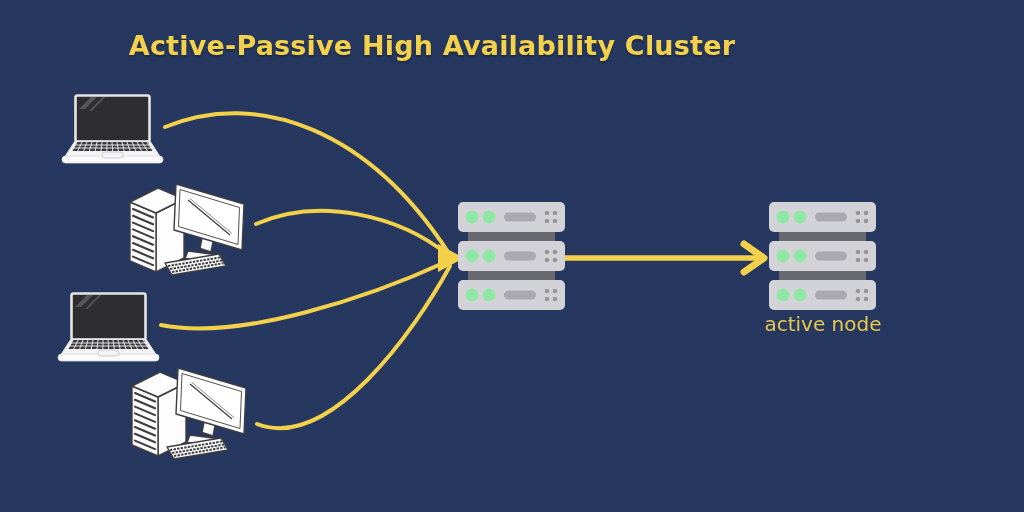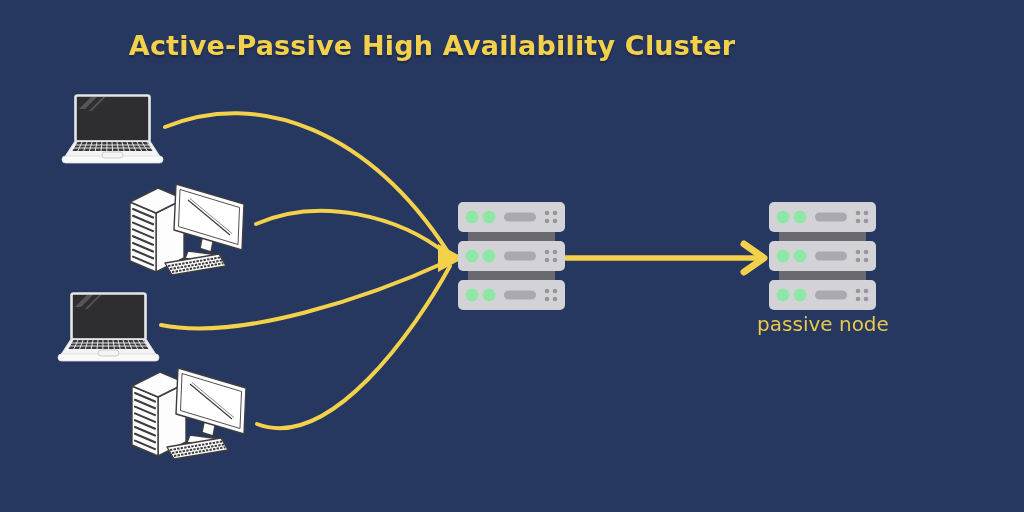--- a/index.html
+++ b/index.html
@@ -139,15 +139,15 @@
       <use href="#sym-desktop"></use>
     </svg>
 
   <svg class="icon server-active">
       <use href="#sym-server"></use>
     </svg>
   <svg class="icon server-passive">
       <use href="#sym-server"></use>
     </svg>
 
-  <div class="node-label label-passive">passive node</div>
+  <div class="node-label label-passive">active node</div>
 
 </div>
 
 </body></html>

